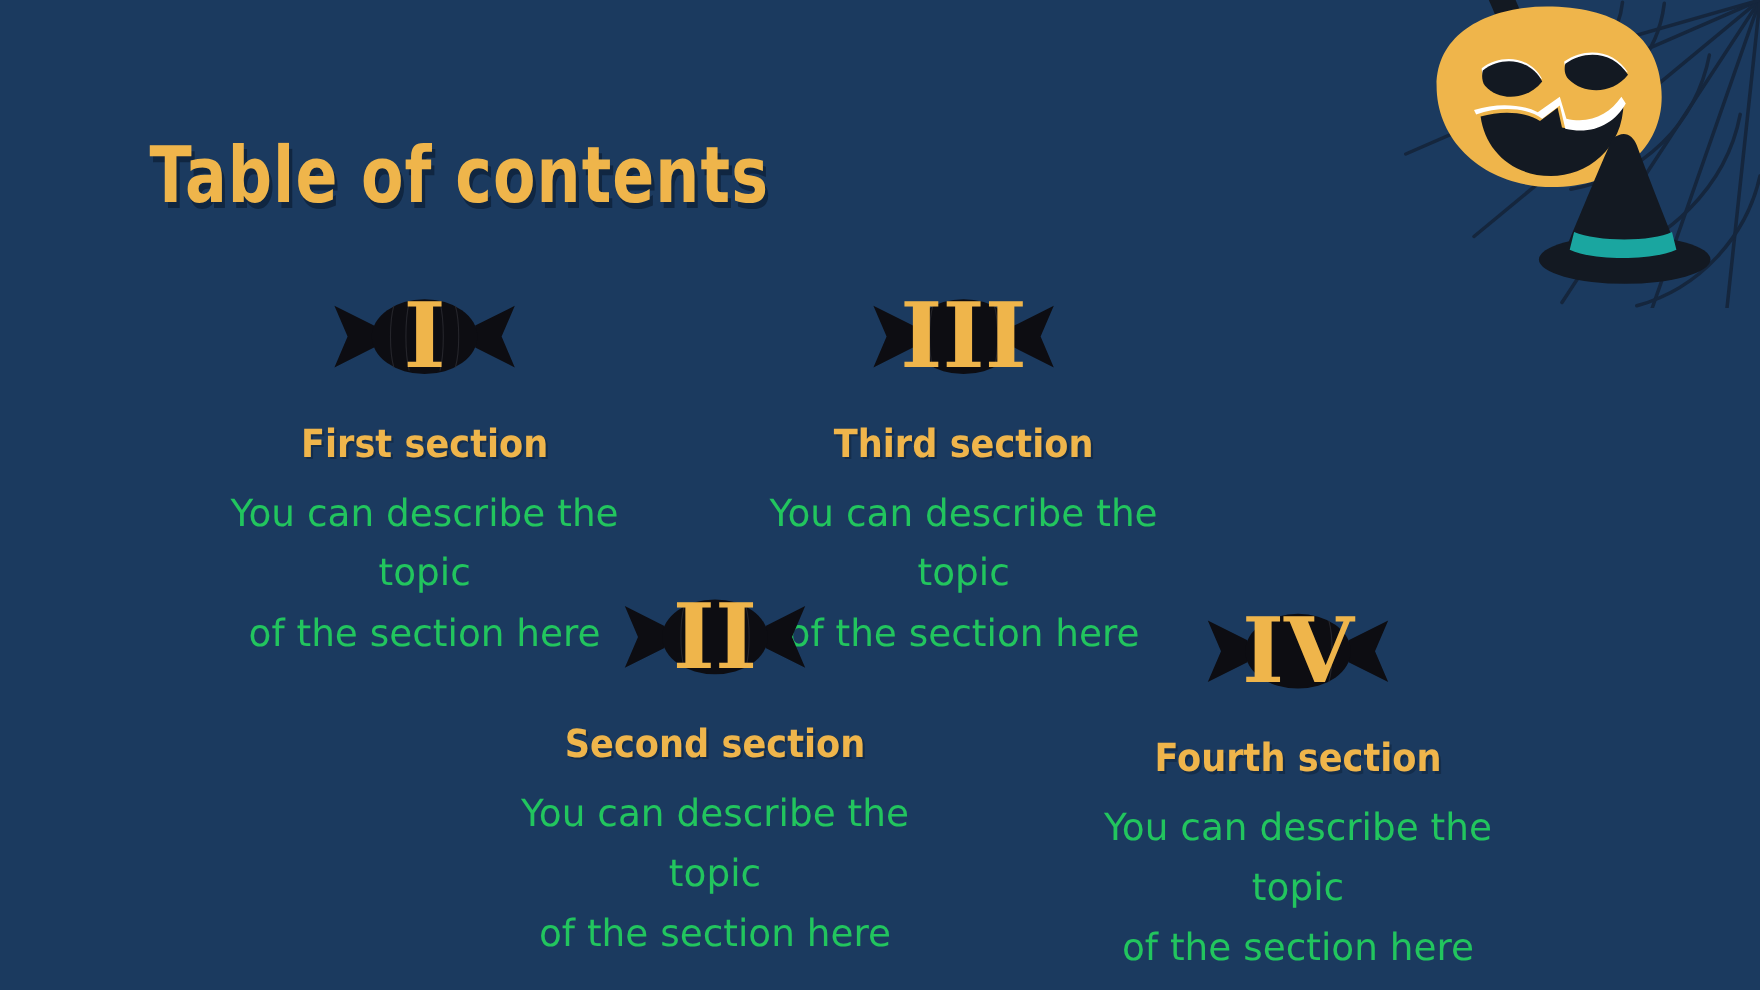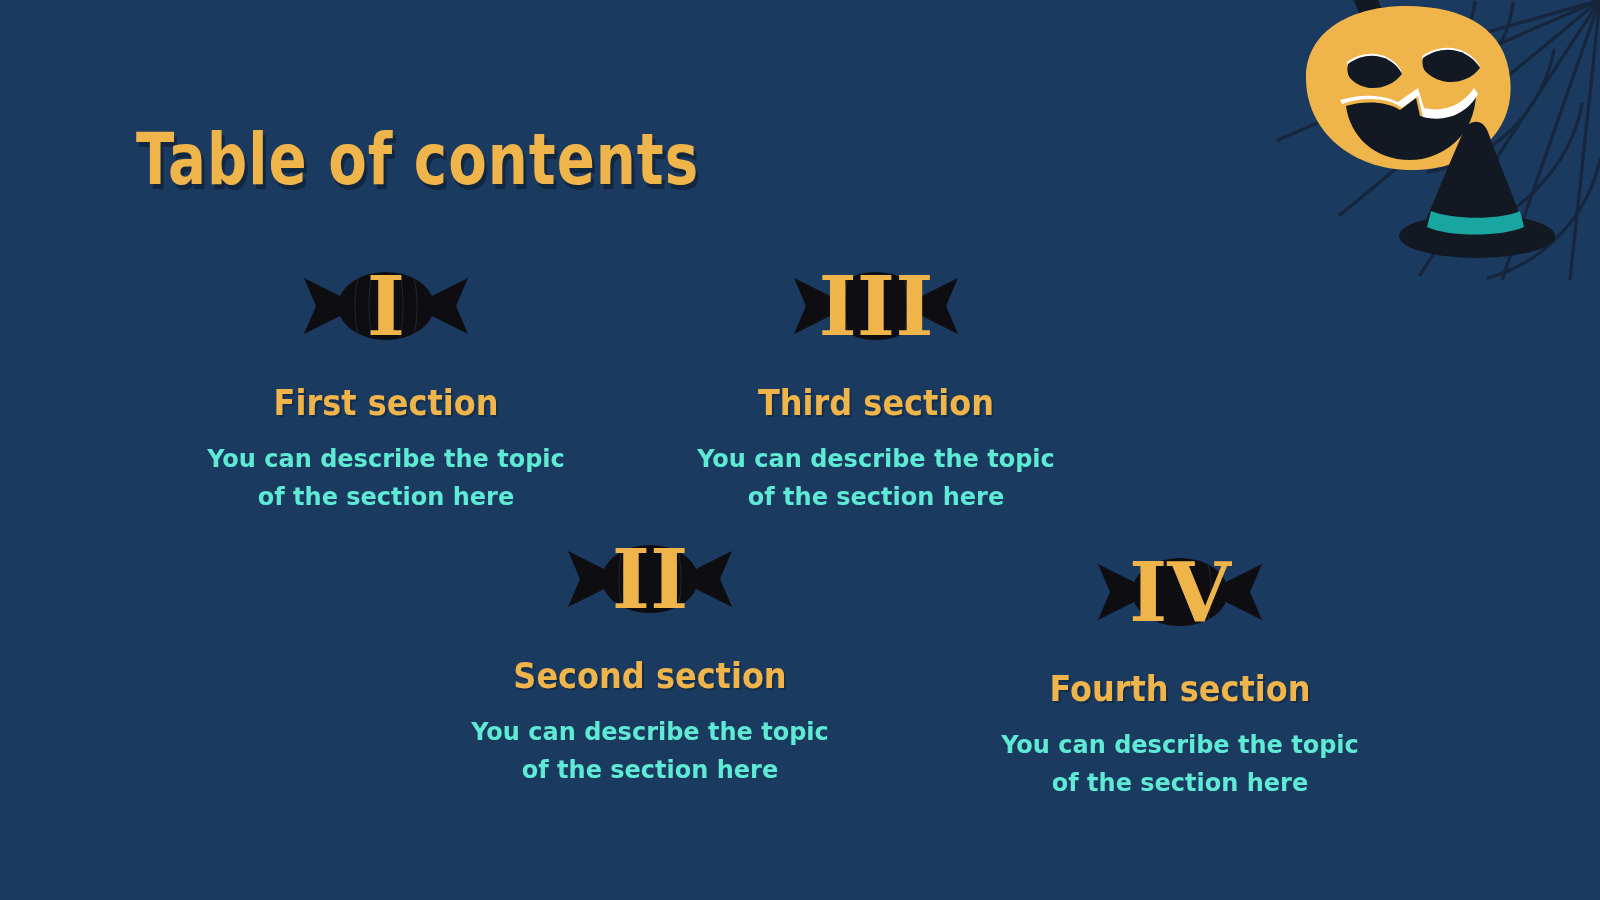--- a/index.html
+++ b/index.html
@@ -59,24 +59,24 @@
     font-family: "DejaVu Sans", sans-serif;
     font-weight: 700;
     font-size: 32px;
     color: #efb54b;
     text-shadow: 2px 2px 0 rgba(8, 22, 40, 0.35);
     transform: scaleY(1.1);
   }
   .section-body {
     margin-top: 18px;
     font-family: "DejaVu Sans", sans-serif;
-    font-weight: 700;
-    font-size: 24px;
+    font-weight: 400;
+    font-size: 34px;
     line-height: 1.6;
-    color: #5eead4;
+    color: #22c55e;
   }
   .section-body span { display: block; }
 
   
   #section-1 { left: 171px;  top: 258px; }
   #section-3 { left: 661px;  top: 258px; }
   #section-2 { left: 435px;  top: 531px; }
   #section-4 { left: 965px;  top: 544px; }
 </style>
 </head>

